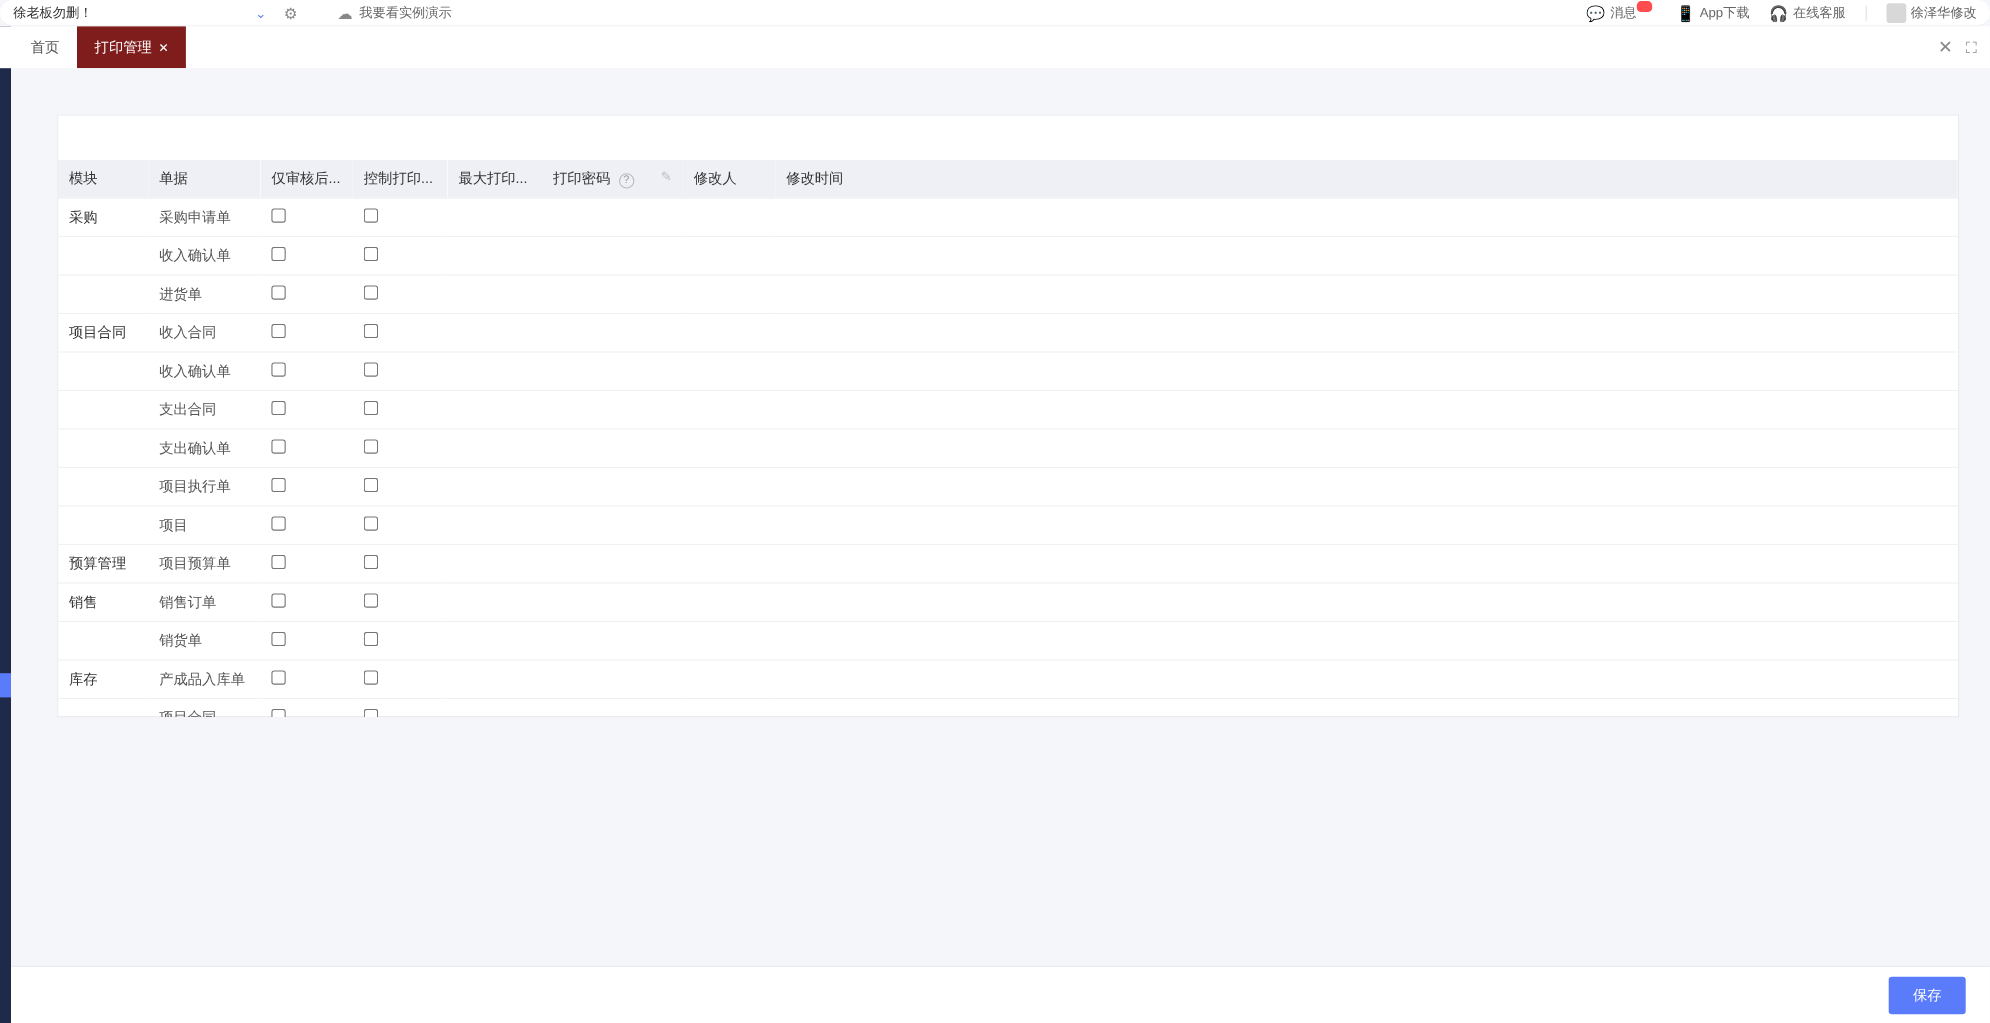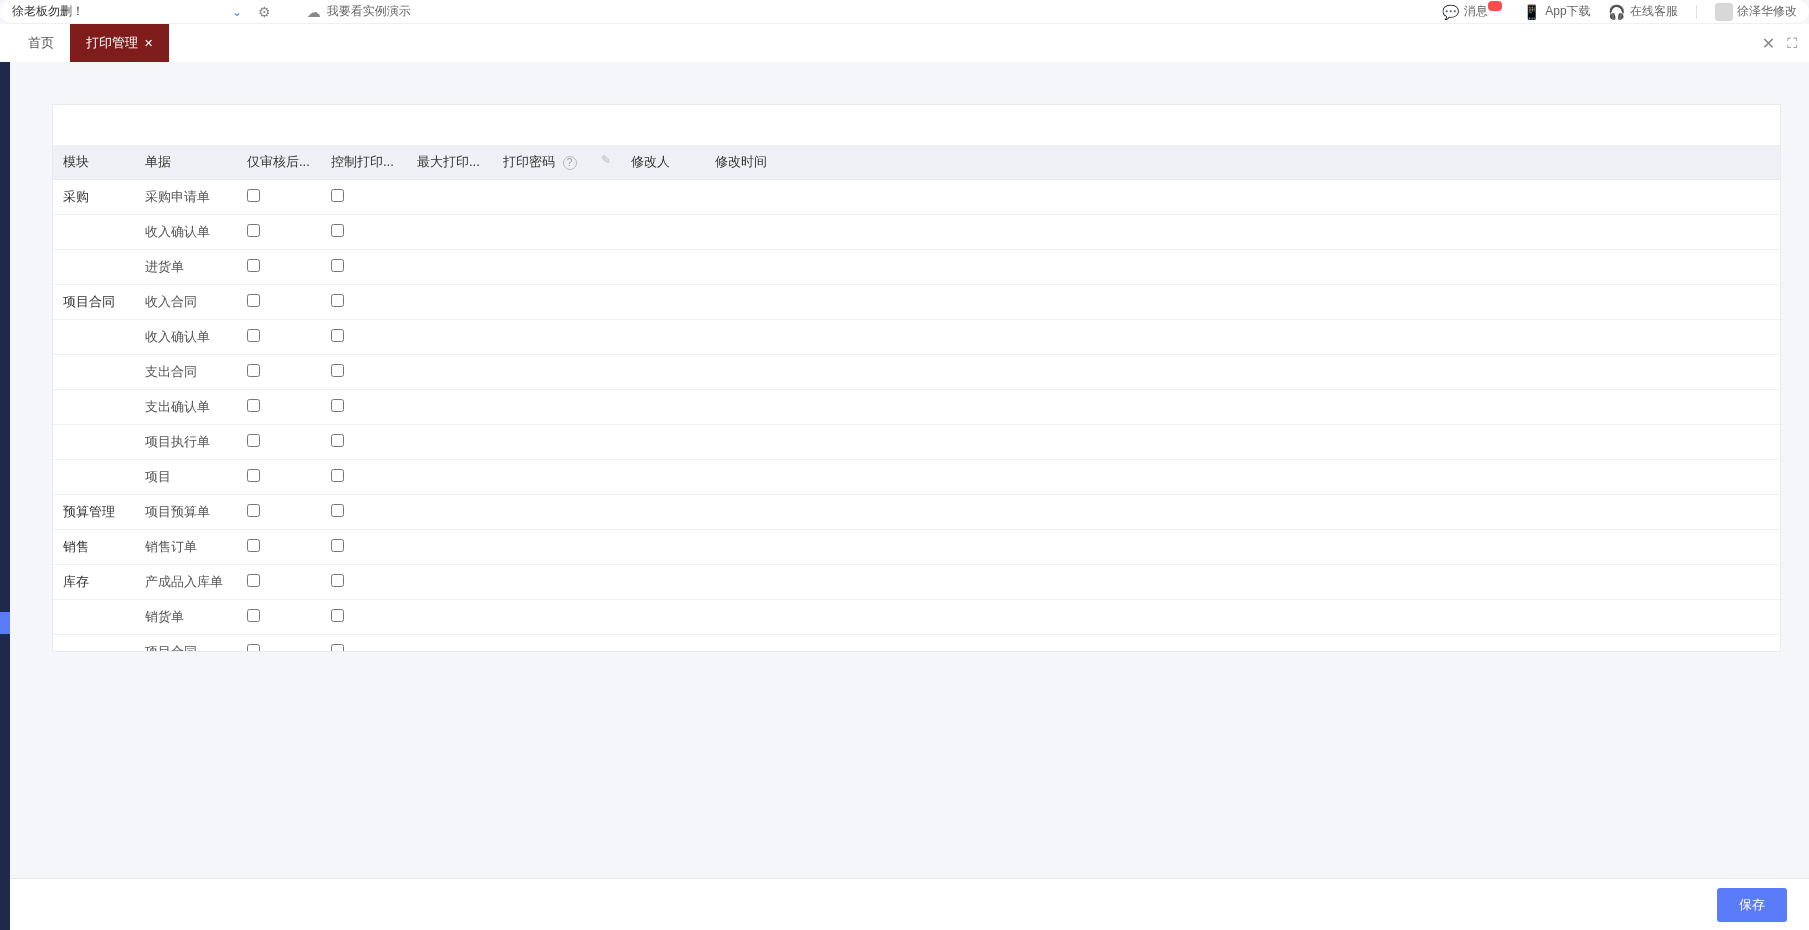--- a/index.html
+++ b/index.html
@@ -248,41 +248,41 @@
               <td>销售</td>
               <td>销售订单</td>
               <td><input type="checkbox" style=""></td>
               <td><input type="checkbox" style=""></td>
               <td></td>
               <td></td>
               <td></td>
               <td></td>
             </tr>
             <tr>
+              <td></td>
+              <td>销货单</td>
+              <td><input type="checkbox" style=""></td>
+              <td><input type="checkbox" style=""></td>
+              <td></td>
+              <td></td>
+              <td></td>
+              <td></td>
+            </tr>
+            <tr>
               <td>库存</td>
               <td>产成品入库单</td>
               <td><input type="checkbox" style=""></td>
               <td><input type="checkbox" style=""></td>
               <td></td>
               <td></td>
               <td></td>
               <td></td>
             </tr>
             <tr>
               <td></td>
-              <td>销货单</td>
-              <td><input type="checkbox" style=""></td>
-              <td><input type="checkbox" style=""></td>
-              <td></td>
-              <td></td>
-              <td></td>
-              <td></td>
-            </tr>
-            <tr>
-              <td></td>
               <td>项目合同</td>
               <td><input type="checkbox" style=""></td>
               <td><input type="checkbox" style=""></td>
               <td></td>
               <td></td>
               <td></td>
               <td></td>
             </tr>
             <tr>
               <td></td>

